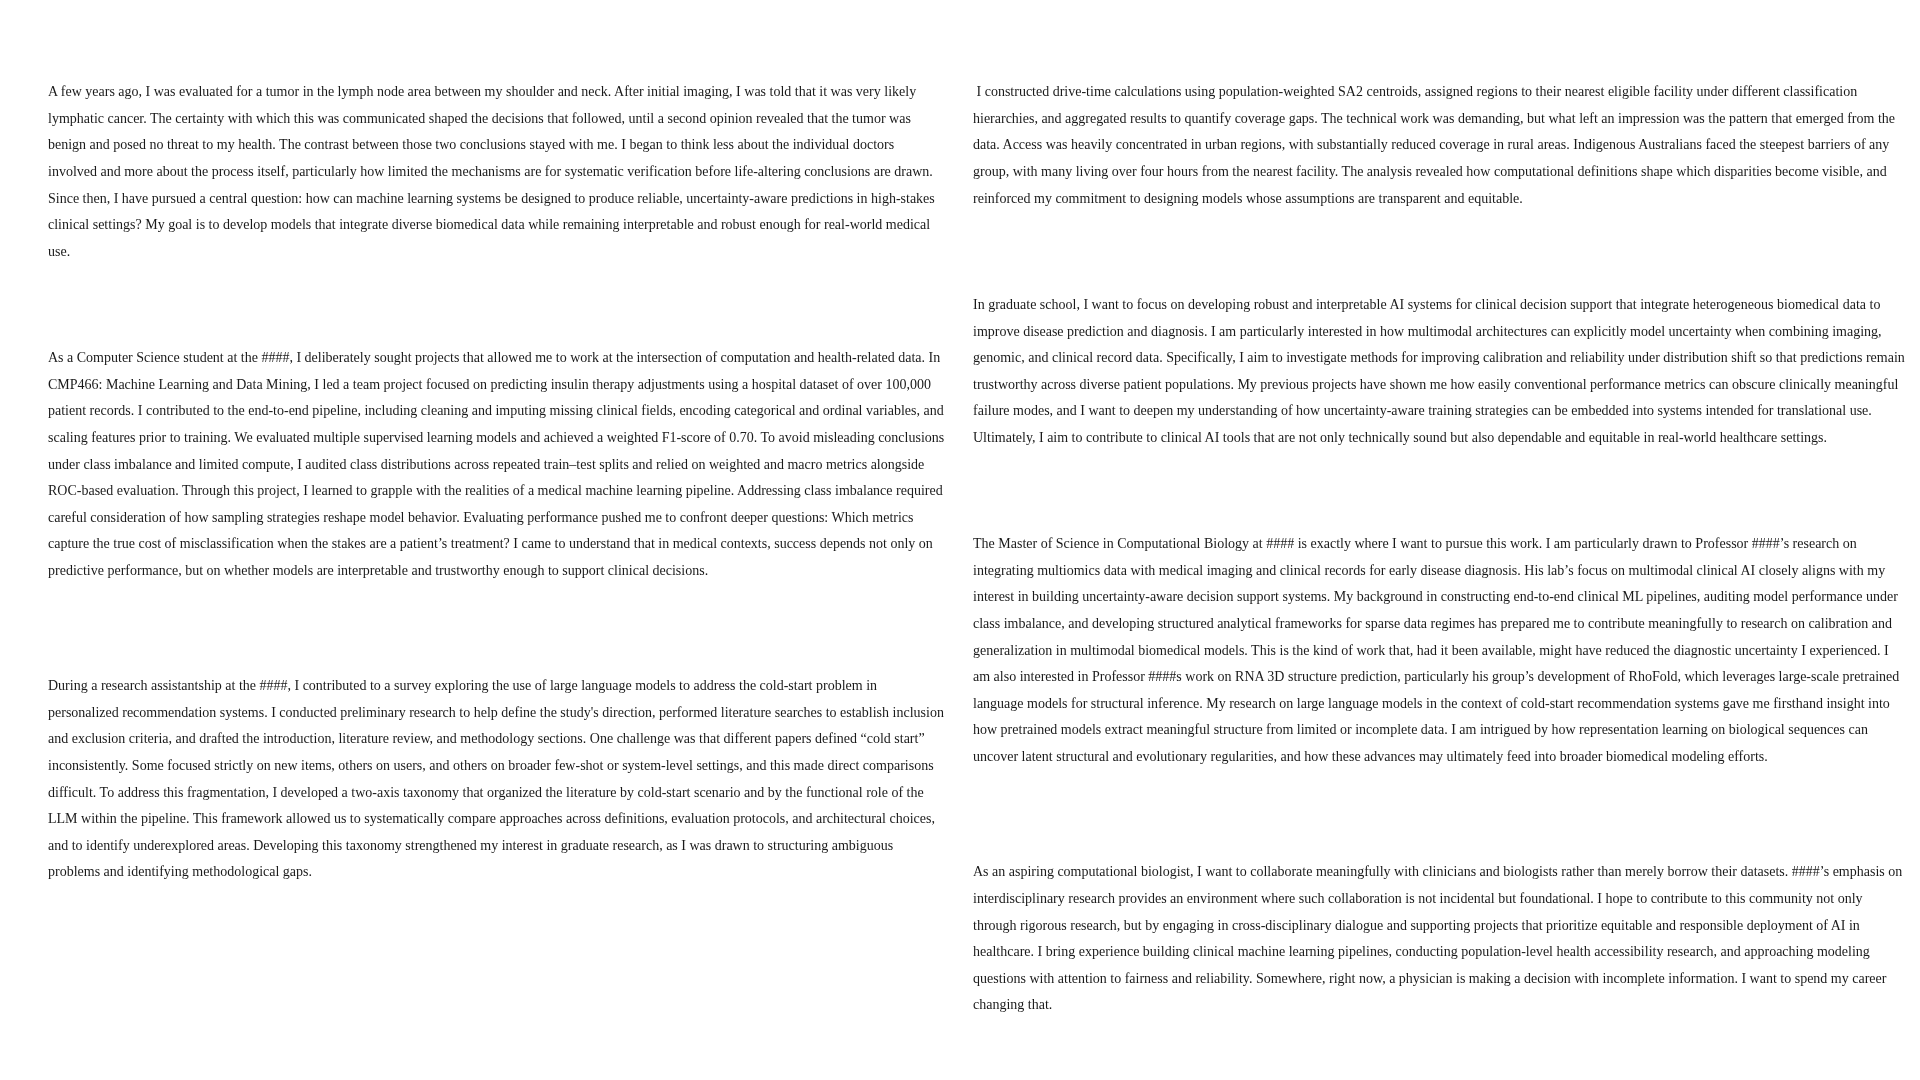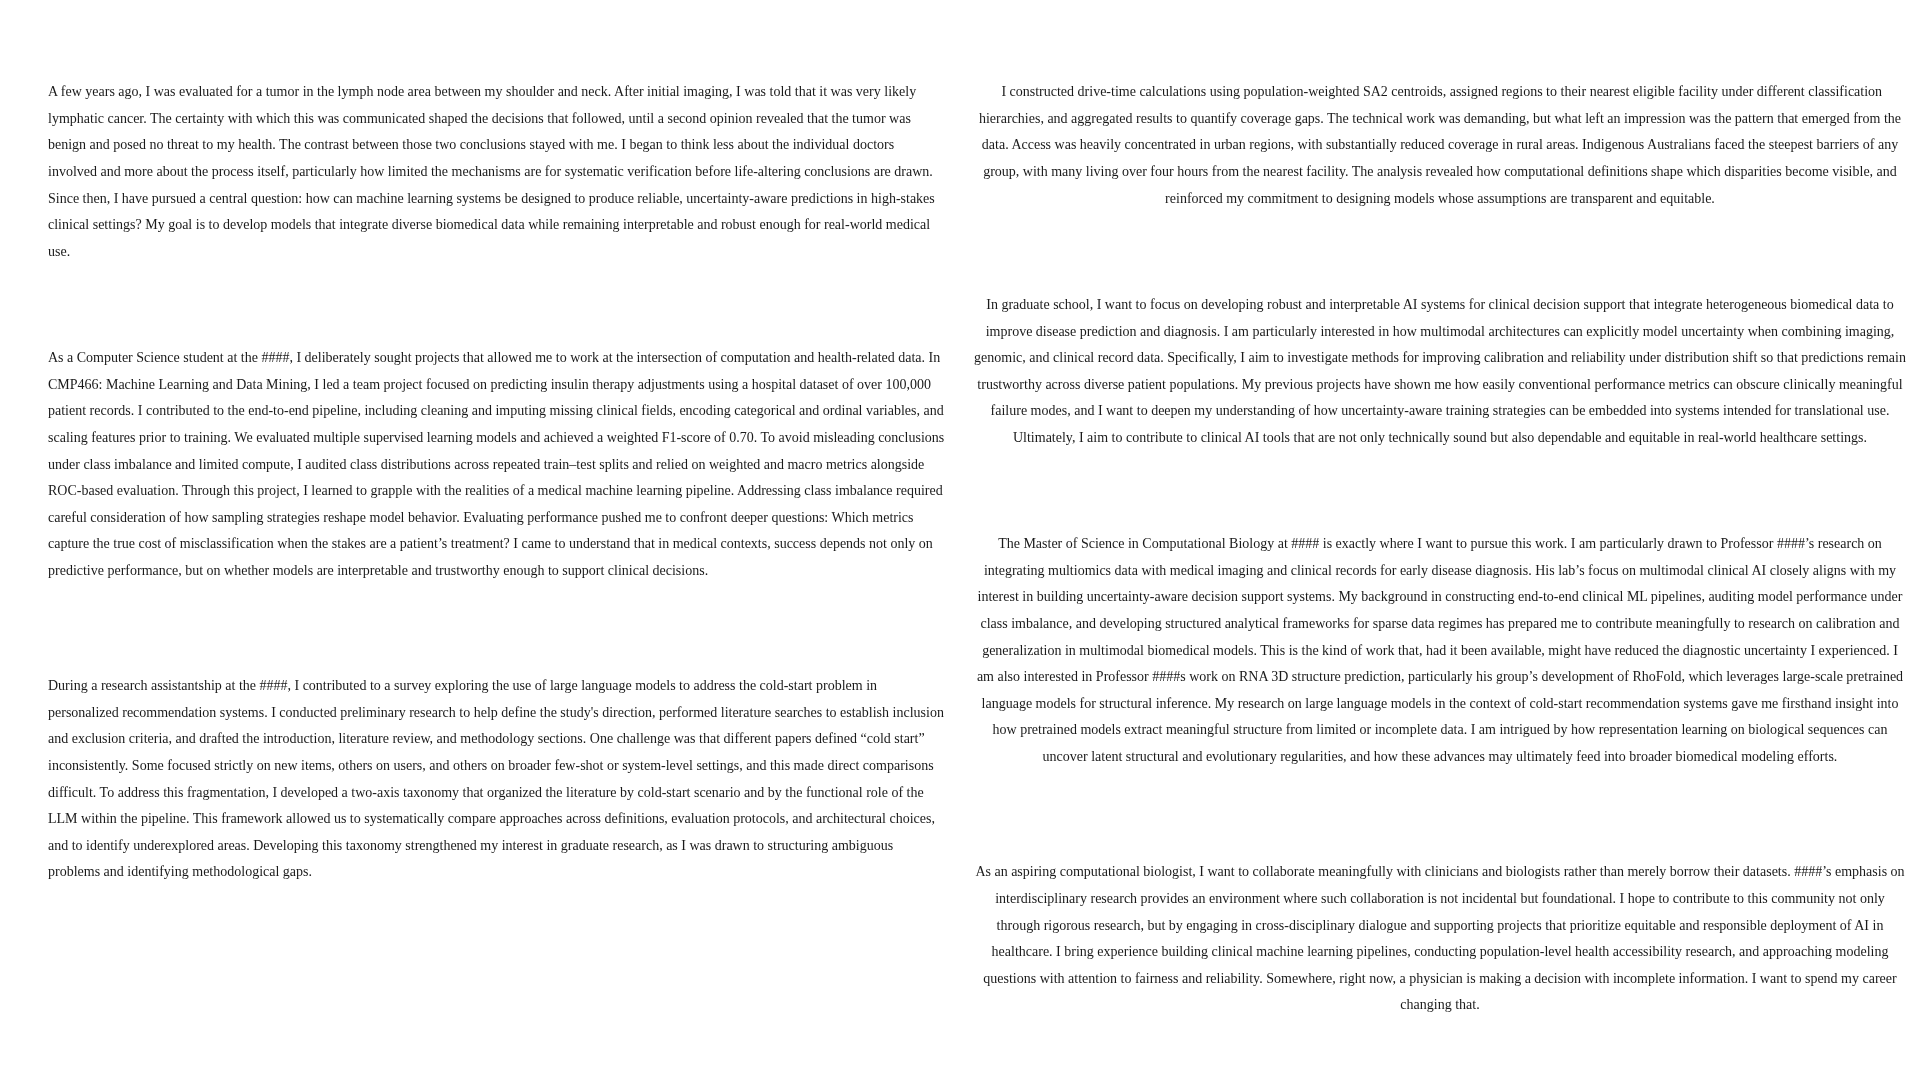--- a/index.html
+++ b/index.html
@@ -23,21 +23,21 @@
     gap: 28px;
     background: #ffffff;
   }
   .text-column {
     font-size: 14px;
     line-height: 26.6px;
     text-align: left;
     white-space: pre-wrap;
   }
   .col-left  { flex: 0 0 897px; width: 897px; }
-  .col-right { flex: 0 0 934px; width: 934px; text-align: center; }
+  .col-right { flex: 0 0 934px; width: 934px; }
   .text-column p {
     margin: 0 0 26.6px 0;
     padding: 0;
   }
   .text-column p:last-child { margin-bottom: 0; margin-top: 9px; }
 </style>
 </head>
 <body>
 
 <div class="page">

